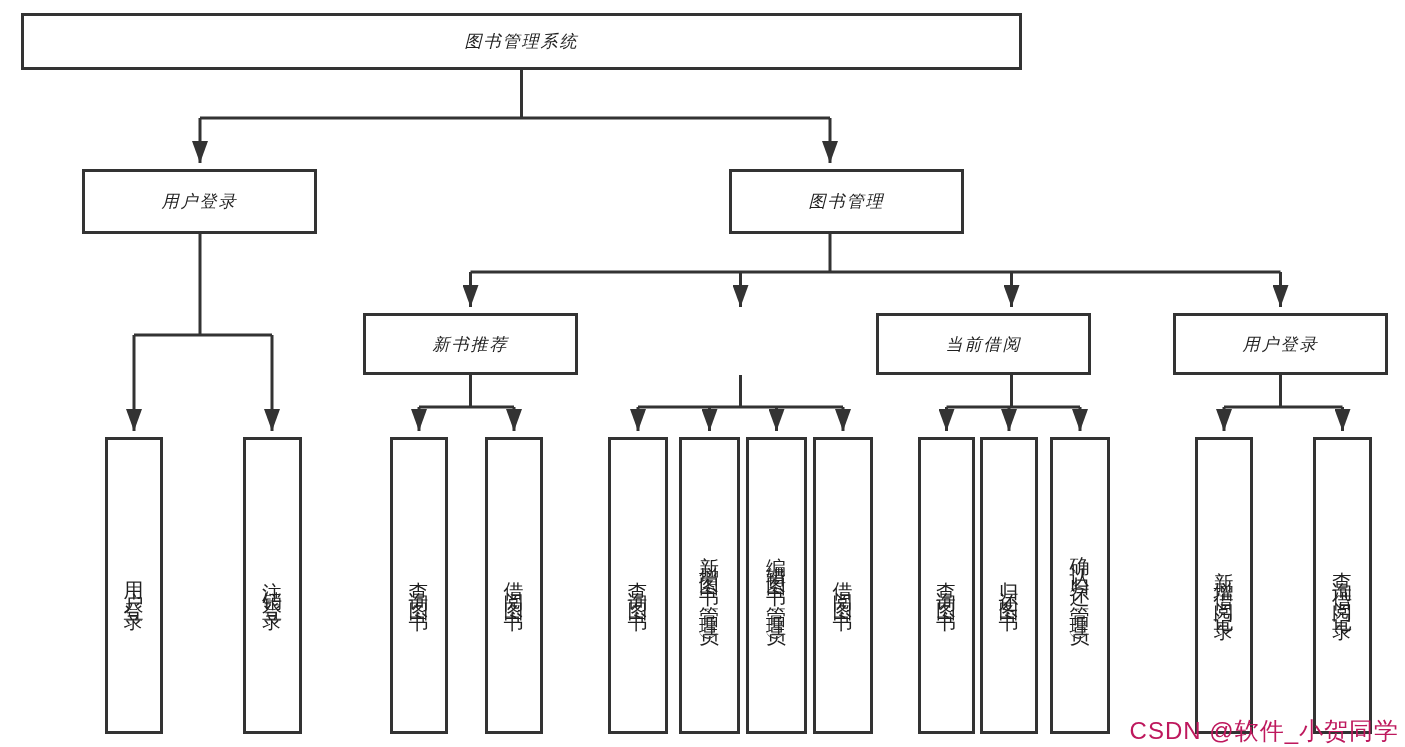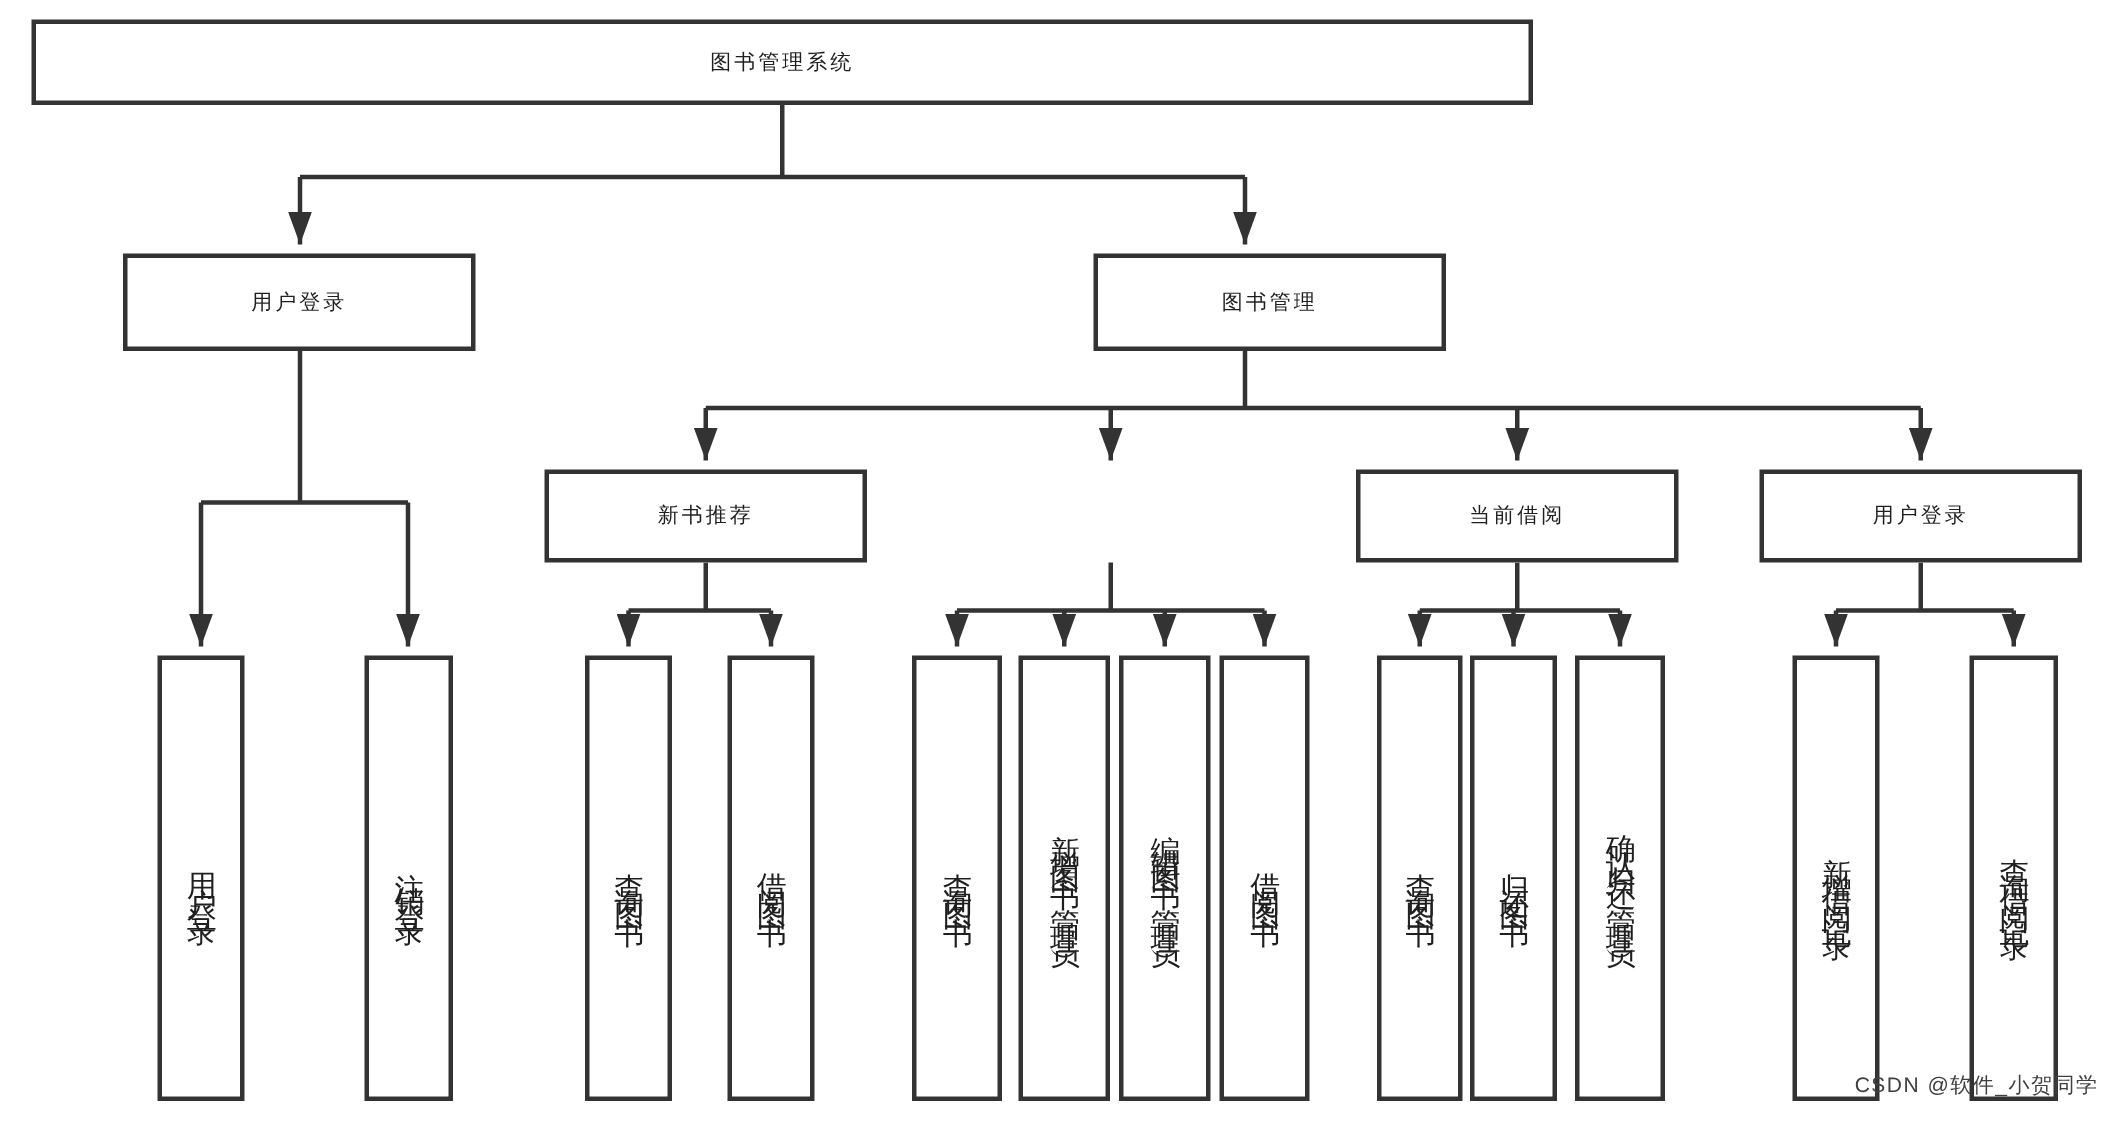--- a/index.html
+++ b/index.html
@@ -20,64 +20,65 @@
     position: absolute;
     box-sizing: border-box;
     border: 3px solid #333333;
     background: #ffffff;
     display: flex;
     align-items: center;
     justify-content: center;
     color: #1f1f1f;
   }
   .hlabel {
-    font-size: 14px;
+    font-size: 17px;
     letter-spacing: 2px;
     white-space: nowrap;
+    font-style: italic;
   }
   .vlabel {
     writing-mode: vertical-rl;
     text-orientation: mixed;
     font-size: 20px;
     letter-spacing: 10px;
     line-height: 1;
     white-space: nowrap;
   }
   
   .box-root { left: 21px; top: 13px; width: 1001px; height: 57px; }
   
   .box-l2-0 { left: 82px;  top: 169px; width: 235px; height: 65px; }
   .box-l2-1 { left: 729px; top: 169px; width: 235px; height: 65px; }
   
   .box-l3 { top: 313px; width: 215px; height: 62px; }
   .box-l3-0 { left: 363px; }
   .box-l3-1 { left: 633px; }
-  .box-l3-2 { left: 904px; }
+  .box-l3-2 { left: 876px; }
   .box-l3-3 { left: 1173px; }
   
   .leaf { top: 437px; height: 297px; }
   .leaf-0  { left: 105px;  width: 58px; }
   .leaf-1  { left: 243px;  width: 59px; }
   .leaf-2  { left: 390px;  width: 58px; }
   .leaf-3  { left: 485px;  width: 58px; }
   .leaf-4  { left: 608px;  width: 60px; }
   .leaf-5  { left: 679px;  width: 61px; }
   .leaf-6  { left: 746px;  width: 61px; }
   .leaf-7  { left: 813px;  width: 60px; }
   .leaf-8  { left: 918px;  width: 57px; }
   .leaf-9  { left: 980px;  width: 58px; }
   .leaf-10 { left: 1050px; width: 60px; }
   .leaf-11 { left: 1195px; width: 58px; }
   .leaf-12 { left: 1313px; width: 59px; }
   .watermark {
     position: absolute;
     right: 6px;
     top: 715px;
-    font-size: 14px;
-    color: #404040;
+    font-size: 24px;
+    color: #be185d;
     letter-spacing: 1px;
     white-space: nowrap;
   }
 </style>
 </head>
 <body>
 
 <div class="canvas">
 
   <svg class="connectors" viewBox="0 0 1405 747" xmlns="http://www.w3.org/2000/svg">

